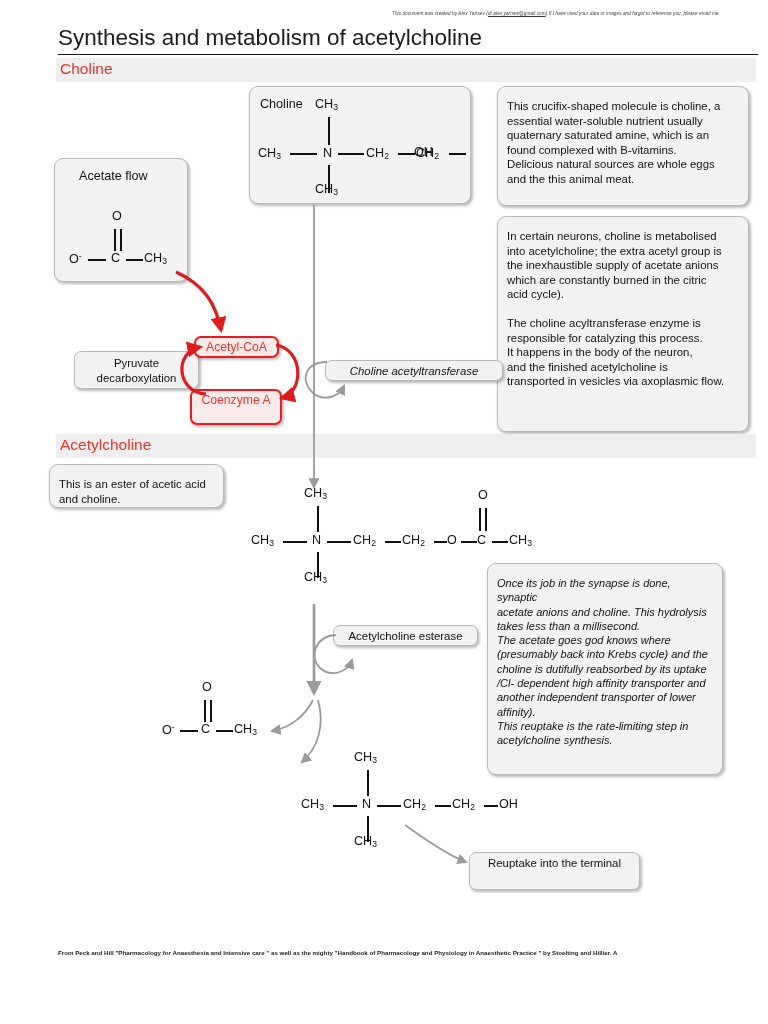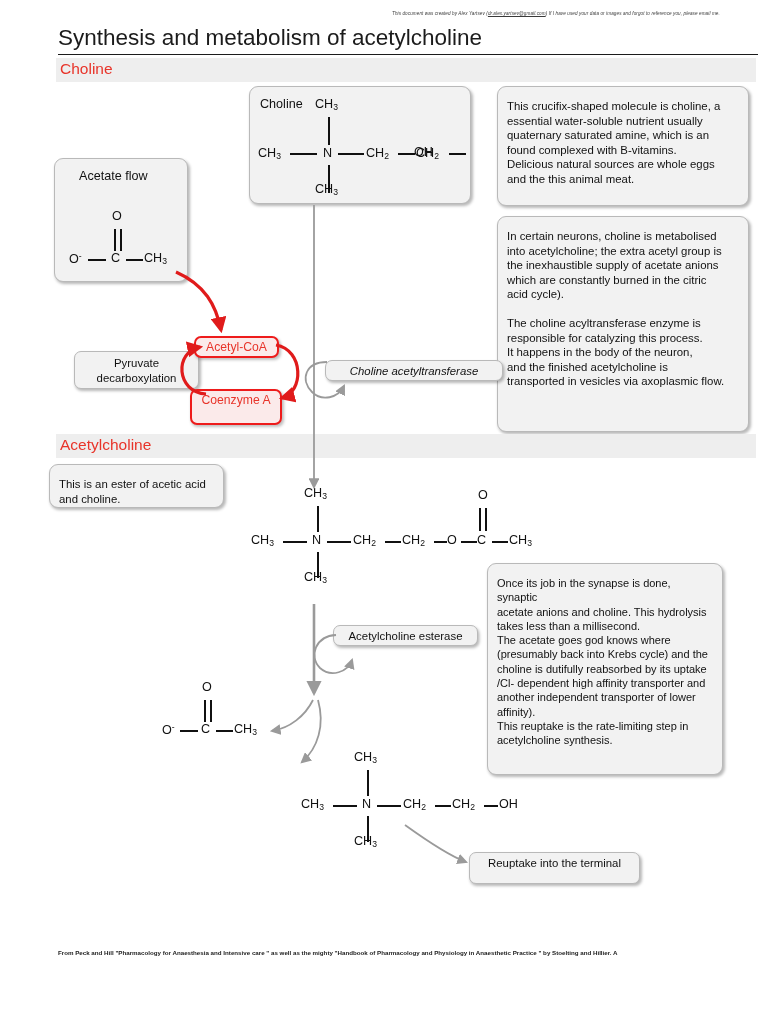--- a/index.html
+++ b/index.html
@@ -199,21 +199,21 @@
     <div class="chem" style="left:223px;top:4px;"><span>O</span></div>
     <div class="bond-v" style="left:224px;top:24px;height:23px;"></div>
     <div class="bond-v" style="left:230px;top:24px;height:23px;"></div>
 
     <div class="bond-v" style="left:62px;top:68px;height:26px;"></div>
     <div class="chem" style="left:49px;top:86px;"><span>CH<sub>3</sub></span></div>
   </div>
 
   <div class="box tag" style="left:333px;top:625px;width:145px;height:21px;">Acetylcholine esterase</div>
 
-  <div class="box note" style="left:487px;top:563px;width:236px;height:212px;font-size:11px;line-height:14.3px;">
+  <div class="box note" style="left:487px;top:563px;width:236px;height:212px;font-size:11px;line-height:14.3px;font-style:italic;">
     <div>Once its job in the synapse is done, synaptic</div>
     <div>acetate anions and choline. This hydrolysis</div>
     <div>takes less than a millisecond.</div>
     <div>The acetate goes god knows where</div>
     <div>(presumably back into Krebs cycle) and the</div>
     <div>choline is dutifully reabsorbed by its uptake</div>
     <div>/Cl- dependent high affinity transporter and</div>
     <div>another independent transporter of lower</div>
     <div>affinity).</div>
     <div>This reuptake is the rate-limiting step in</div>
@@ -240,21 +240,21 @@
     <div class="bond-h" style="left:72px;top:57px;width:24px;"></div>
     <div class="chem" style="left:98px;top:49px;"><span>CH<sub>2</sub></span></div>
     <div class="bond-h" style="left:130px;top:57px;width:16px;"></div>
     <div class="chem" style="left:147px;top:49px;"><span>CH<sub>2</sub></span></div>
     <div class="bond-h" style="left:179px;top:57px;width:14px;"></div>
     <div class="chem" style="left:194px;top:49px;"><span>OH</span></div>
     <div class="bond-v" style="left:62px;top:68px;height:26px;"></div>
     <div class="chem" style="left:49px;top:86px;"><span>CH<sub>3</sub></span></div>
   </div>
 
-  <div class="box tag" style="left:469px;top:852px;width:171px;height:32px;">Reuptake into the terminal</div>
+  <div class="box tag" style="left:469px;top:852px;width:171px;height:38px;">Reuptake into the terminal</div>
 
   <svg class="arrows" viewBox="0 0 768 1024">
     <defs>
       <marker id="ah-gray" viewBox="0 0 10 10" refX="8" refY="5" markerWidth="6" markerHeight="6" orient="auto-start-reverse">
         <path d="M 0 0 L 10 5 L 0 10 z" fill="#9a9a9a"></path>
       </marker>
       <marker id="ah-red" viewBox="0 0 10 10" refX="8" refY="5" markerWidth="5" markerHeight="5" orient="auto-start-reverse">
         <path d="M 0 0 L 10 5 L 0 10 z" fill="#e01b1b"></path>
       </marker>
     </defs>

